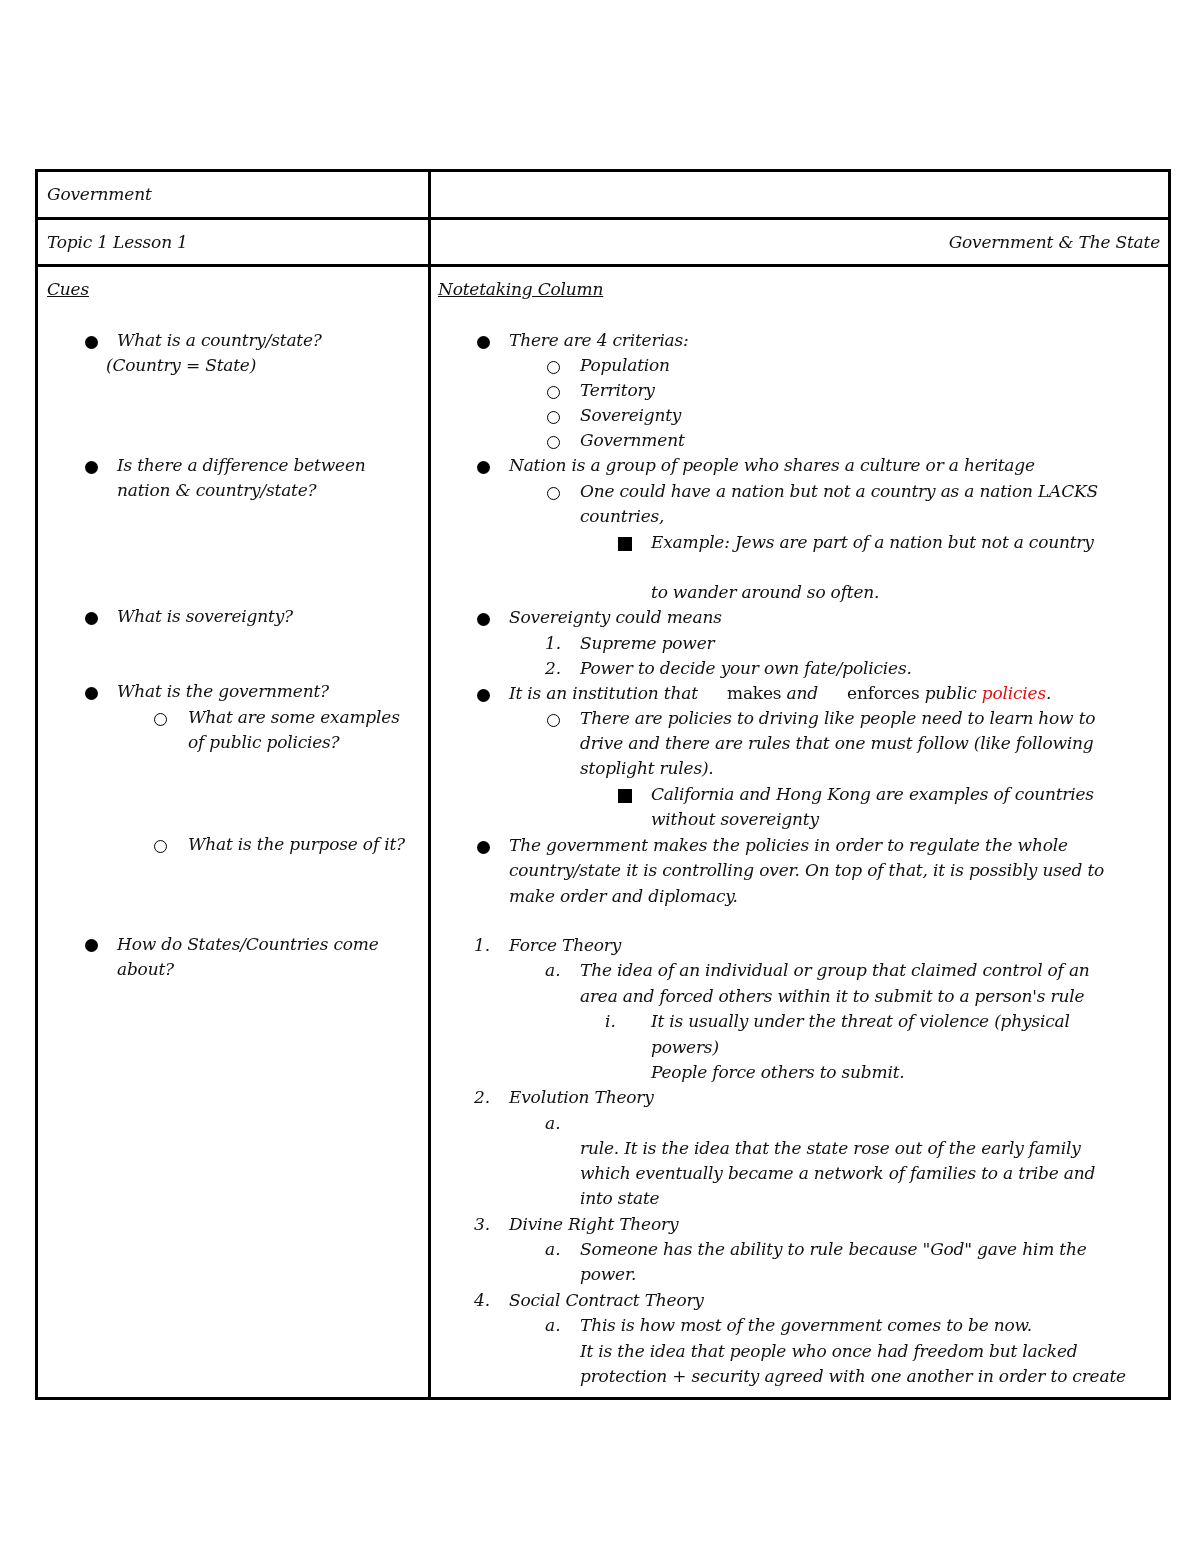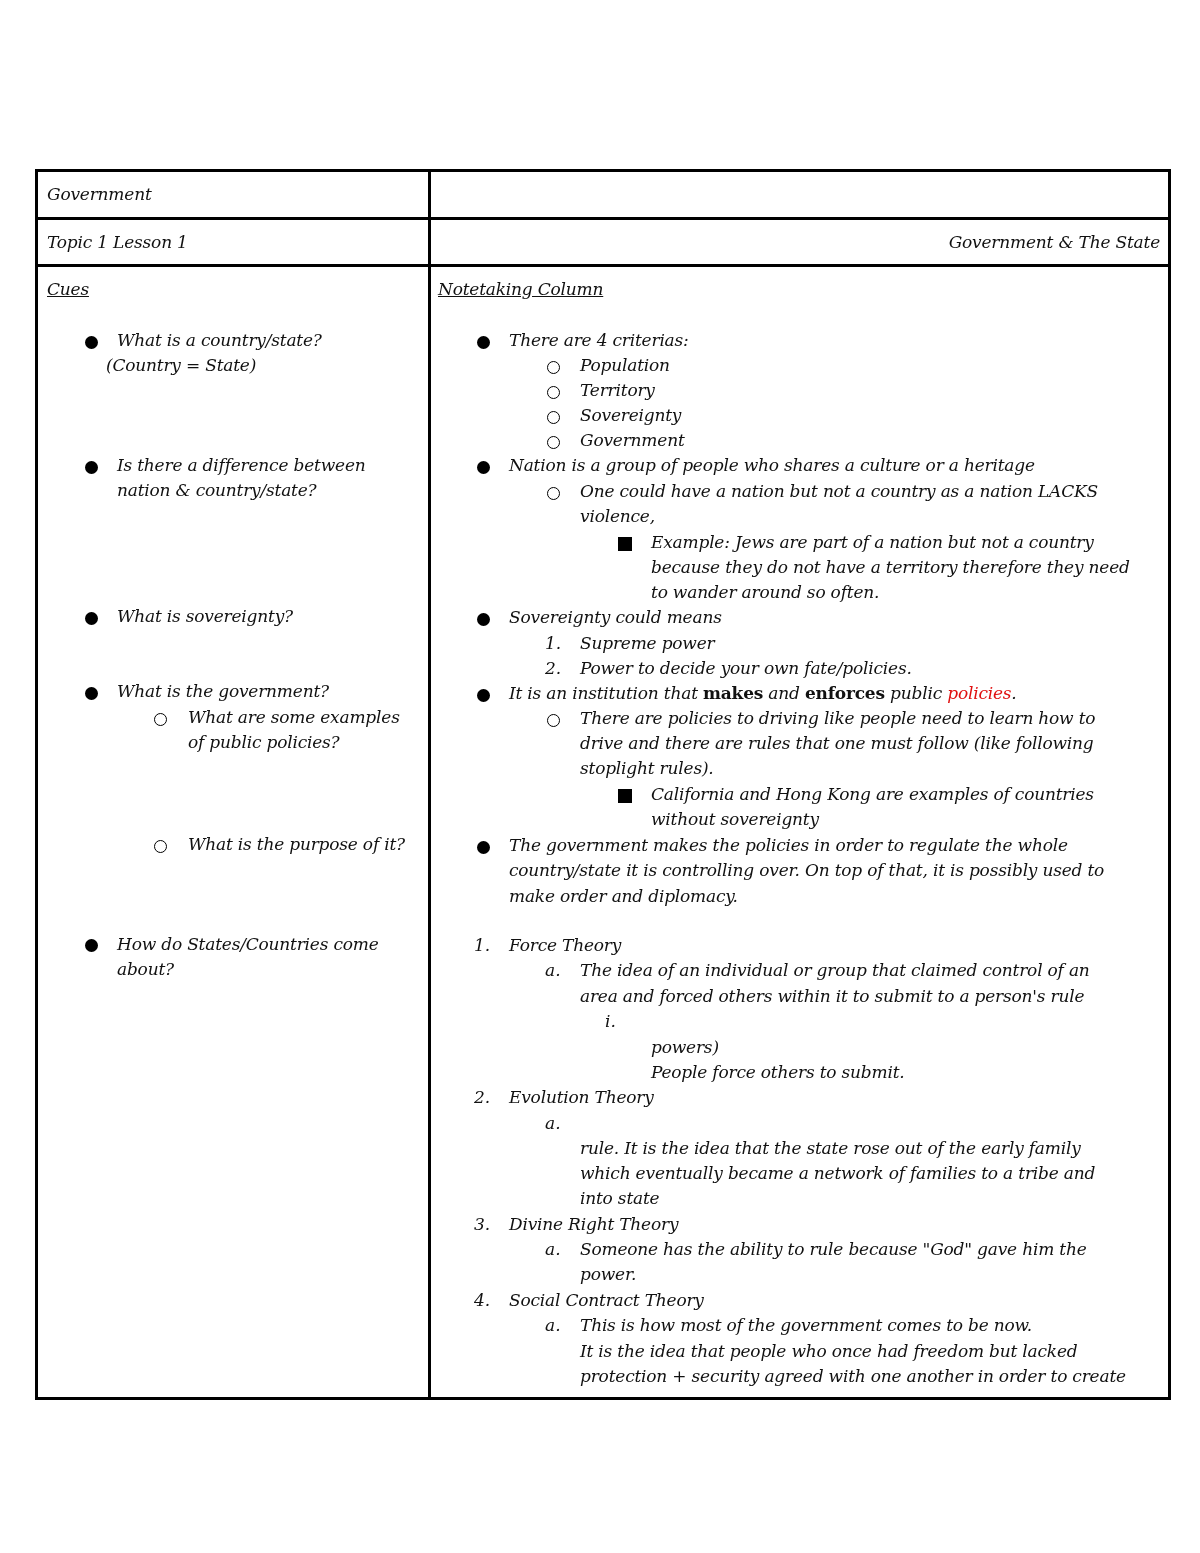--- a/index.html
+++ b/index.html
@@ -3,21 +3,21 @@
 <meta charset="utf-8">
 <style>
   html, body { margin: 0; padding: 0; background: #ffffff; }
   body { width: 1200px; height: 1553px; position: relative; font-family: "DejaVu Serif", serif; color: #111; }
   .page { position: absolute; left: 0; top: 0; width: 1200px; height: 1553px; }
   .tbl { position: absolute; left: 35px; top: 169px; width: 1136px; height: 1231px; border: 3px solid #000; box-sizing: border-box; }
   .vline { position: absolute; left: 390px; top: 0; width: 3px; height: 100%; background: #000; }
   .hline { position: absolute; left: 0; width: 100%; height: 3px; background: #000; }
   .txt { position: absolute; font-style: italic; font-size: 17px; line-height: 25.3px; white-space: nowrap; letter-spacing: -0.2px; }
   .u { text-decoration: underline; }
-  .b { font-weight: bold; }
+  .b { font-weight: normal; margin-left: 24px; }
   .red { color: #e01010; }
   .bullet-filled { position: absolute; width: 13px; height: 13px; border-radius: 50%; background: #000; }
   .bullet-hollow { position: absolute; width: 13px; height: 13px; border-radius: 50%; border: 1.5px solid #000; box-sizing: border-box; }
   .bullet-square { position: absolute; width: 14px; height: 14px; background: #000; }
   .num { position: absolute; font-style: italic; font-size: 17px; line-height: 25.3px; }
 </style>
 </head>
 <body>
 
 <div class="page">
@@ -65,24 +65,23 @@
   <div class="txt" style="left:580px;top:378px">Territory</div>
   <div class="bullet-hollow" style="left:547px;top:411px"></div>
   <div class="txt" style="left:580px;top:403px">Sovereignty</div>
   <div class="bullet-hollow" style="left:547px;top:436px"></div>
   <div class="txt" style="left:580px;top:428px">Government</div>
 
   <div class="bullet-filled" style="left:477px;top:461px"></div>
   <div class="txt" style="left:509px;top:453px">Nation is a group of people who shares a culture or a heritage</div>
   <div class="bullet-hollow" style="left:547px;top:487px"></div>
   <div class="txt" style="left:580px;top:479px">One could have a nation but not a country as a nation LACKS</div>
-  <div class="txt" style="left:580px;top:504px">violence,</div>
+  <div class="txt" style="left:580px;top:504px">countries,</div>
   <div class="bullet-square" style="left:618px;top:537px"></div>
   <div class="txt" style="left:651px;top:530px">Example: Jews are part of a nation but not a country</div>
-  <div class="txt" style="left:651px;top:555px">because they do not have a territory therefore they need</div>
   <div class="txt" style="left:651px;top:580px">to wander around so often.</div>
 
   <div class="bullet-filled" style="left:477px;top:613px"></div>
   <div class="txt" style="left:509px;top:605px">Sovereignty could means</div>
   <div class="num" style="left:545px;top:631px">1.</div>
   <div class="txt" style="left:580px;top:631px">Supreme power</div>
   <div class="num" style="left:545px;top:656px">2.</div>
   <div class="txt" style="left:580px;top:656px">Power to decide your own fate/policies.</div>
 
   <div class="bullet-filled" style="left:477px;top:689px"></div>
@@ -99,20 +98,21 @@
   <div class="txt" style="left:509px;top:833px">The government makes the policies in order to regulate the whole</div>
   <div class="txt" style="left:509px;top:858px">country/state it is controlling over. On top of that, it is possibly used to</div>
   <div class="txt" style="left:509px;top:884px">make order and diplomacy.</div>
 
   <div class="num" style="left:474px;top:933px">1.</div>
   <div class="txt" style="left:509px;top:933px">Force Theory</div>
   <div class="num" style="left:545px;top:958px">a.</div>
   <div class="txt" style="left:580px;top:984px">area and forced others within it to submit to a person's rule</div>
   <div class="txt" style="left:580px;top:958px">The idea of an individual or group that claimed control of an</div>
   <div class="num" style="left:605px;top:1009px">i.</div>
+  <div class="txt" style="left:651px;top:1009px">It is usually under the threat of violence (physical</div>
   <div class="txt" style="left:651px;top:1035px">powers)</div>
   <div class="txt" style="left:651px;top:1060px">People force others to submit.</div>
 
   <div class="num" style="left:474px;top:1085px">2.</div>
   <div class="txt" style="left:509px;top:1085px">Evolution Theory</div>
   <div class="num" style="left:545px;top:1111px">a.</div>
   <div class="txt" style="left:580px;top:1136px">rule. It is the idea that the state rose out of the early family</div>
   <div class="txt" style="left:580px;top:1161px">which eventually became a network of families to a tribe and</div>
   <div class="txt" style="left:580px;top:1186px">into state</div>
 

